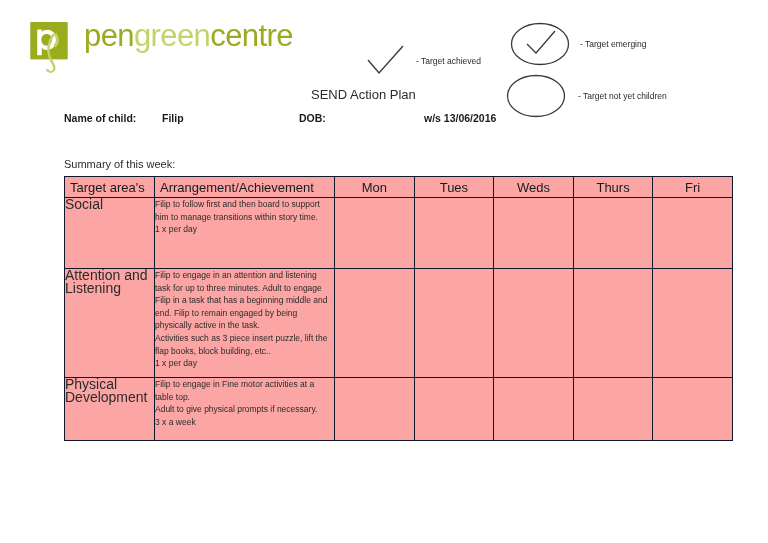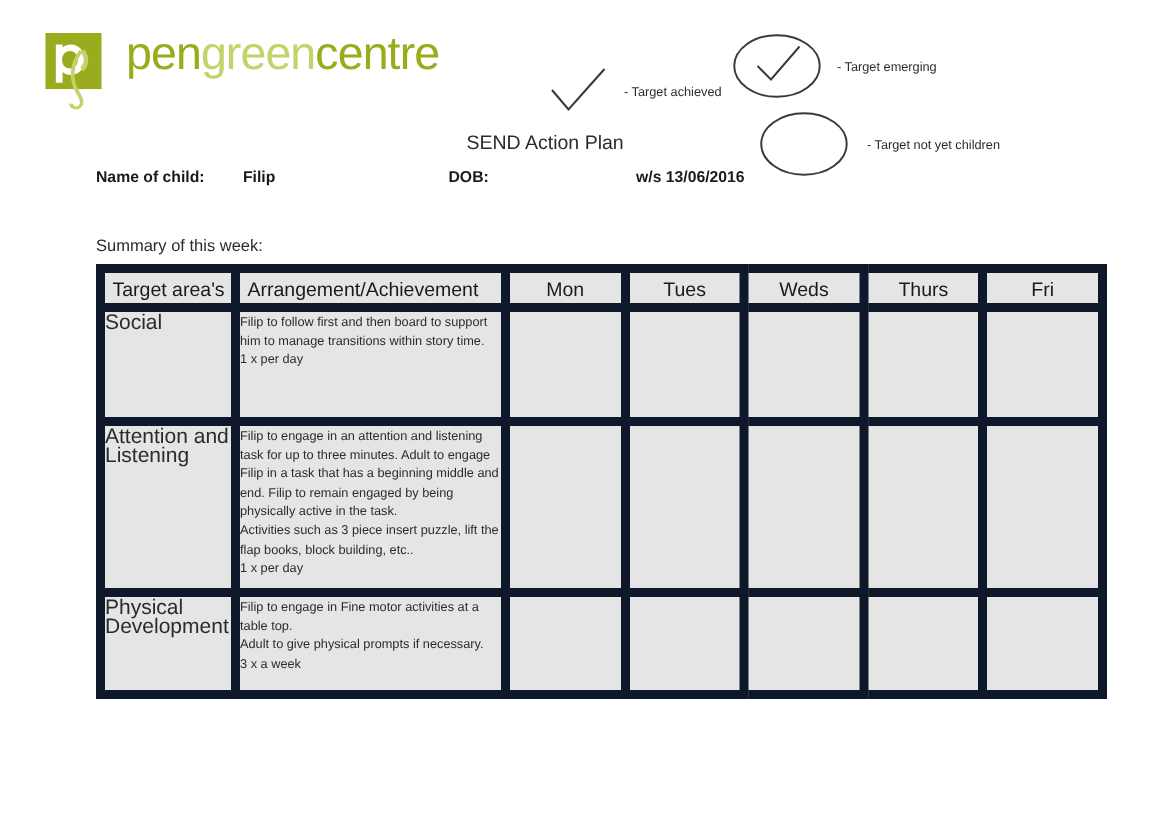--- a/index.html
+++ b/index.html
@@ -75,21 +75,21 @@
     flex: 0 0 auto;
   }
   .legend-label {
     font-size: 8.5px;
     color: #2b2b2b;
     white-space: nowrap;
     font-weight: 400;
   }
   #legend-achieved    { left: 366px; top: 44px; }
   #legend-achieved .legend-label { margin-left: 10px; }
-  #legend-emerging    { left: 488px; top: 22px; text-align: center; }
+  #legend-emerging    { left: 510px; top: 22px; text-align: center; }
   #legend-emerging .legend-label { margin-left: 10px; }
   #legend-not-achieved{ left: 506px; top: 74px; }
   #legend-not-achieved .legend-label { margin-left: 12px; }
 
   
   #send-title {
     position: absolute;
     left: 311px;
     top: 87px;
     font-size: 13px;
@@ -129,24 +129,24 @@
   #plan-table {
     position: absolute;
     left: 64px;
     top: 176px;
     width: 668px;
     border-collapse: collapse;
     table-layout: fixed;
   }
   #plan-table th,
   #plan-table td {
-    border: 6px solid #0f172a;
+    border: 1px solid #0f172a;
     padding: 0;
     vertical-align: top;
-    background: #e5e5e5;
+    background: #fca5a5;
   }
   #plan-table thead th {
     height: 20px;
     font-weight: normal;
     font-size: 13px;
     color: #1a1a1a;
     text-align: center;
     vertical-align: middle;
     font-family: "Liberation Sans", sans-serif;
   }

